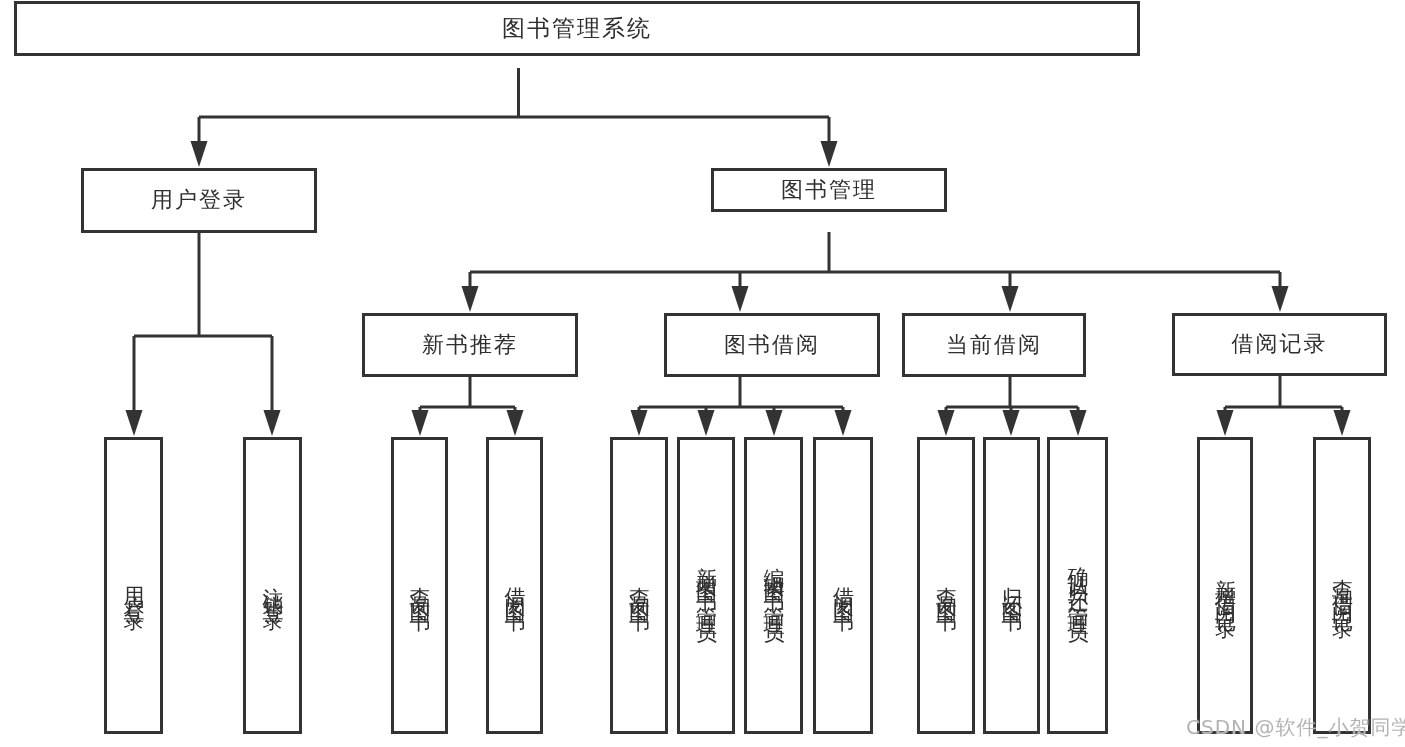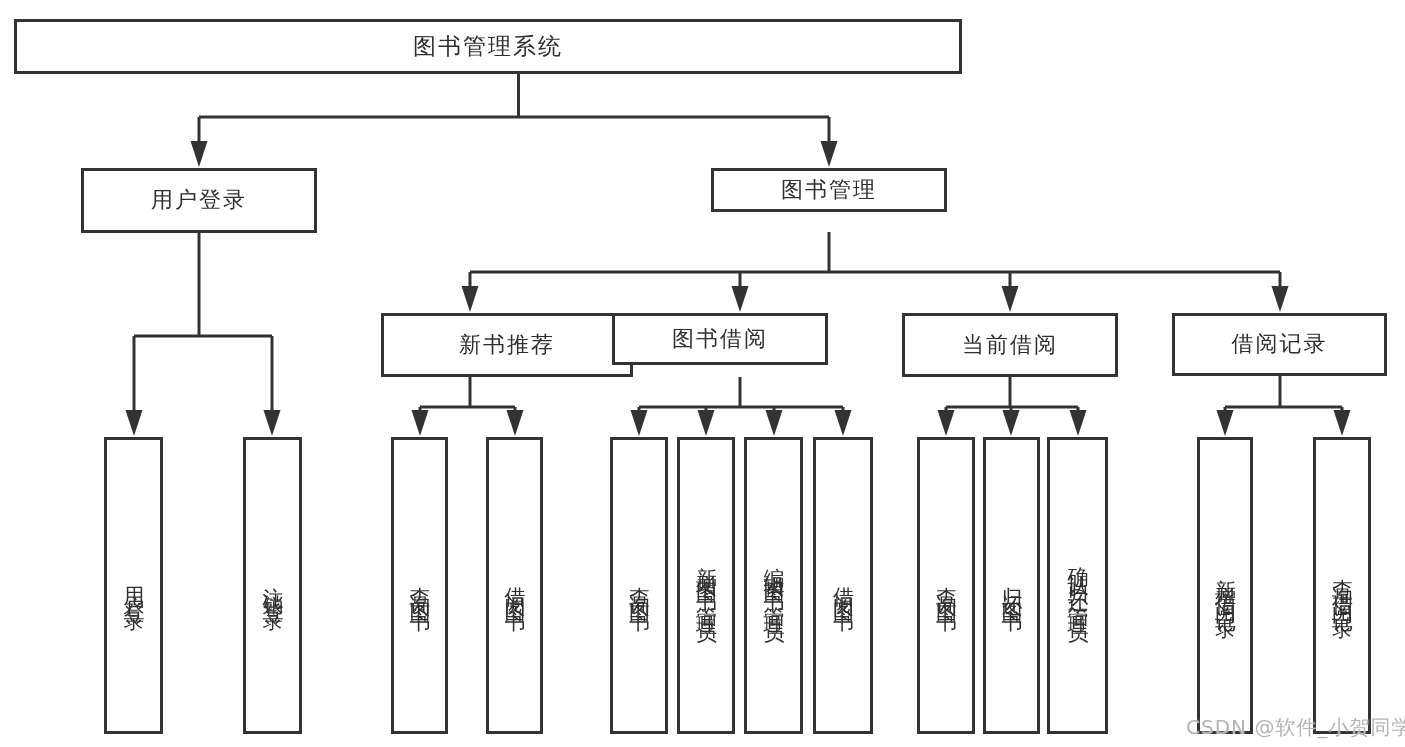--- a/index.html
+++ b/index.html
@@ -113,38 +113,38 @@
       <polygon points="765.5,410 782.5,410 774,436"></polygon>
       <polygon points="834.5,410 851.5,410 843,436"></polygon>
       <polygon points="937.5,410 954.5,410 946,436"></polygon>
       <polygon points="1002.5,410 1019.5,410 1011,436"></polygon>
       <polygon points="1069.5,410 1086.5,410 1078,436"></polygon>
       <polygon points="1216.5,410 1233.5,410 1225,436"></polygon>
       <polygon points="1333.5,410 1350.5,410 1342,436"></polygon>
     </g>
   </svg>
 
-  <div class="node root" style="left:14px;top:19px;width:948px;height:55px">
+  <div class="node root" style="left:14px;top:1px;width:1126px;height:55px">
     <span class="lbl">图书管理系统</span>
   </div>
 
   <div class="node" style="left:81px;top:168px;width:236px;height:65px">
     <span class="lbl">用户登录</span>
   </div>
   <div class="node" style="left:711px;top:168px;width:236px;height:44px">
     <span class="lbl">图书管理</span>
   </div>
 
-  <div class="node" style="left:381px;top:313px;width:252px;height:64px">
+  <div class="node" style="left:362px;top:313px;width:216px;height:64px">
     <span class="lbl">新书推荐</span>
   </div>
-  <div class="node" style="left:612px;top:313px;width:216px;height:52px">
+  <div class="node" style="left:664px;top:313px;width:216px;height:64px">
     <span class="lbl">图书借阅</span>
   </div>
-  <div class="node" style="left:902px;top:313px;width:216px;height:64px">
+  <div class="node" style="left:902px;top:313px;width:184px;height:64px">
     <span class="lbl">当前借阅</span>
   </div>
   <div class="node" style="left:1172px;top:313px;width:215px;height:63px">
     <span class="lbl">借阅记录</span>
   </div>
 
   <div class="node leaf" style="left:104px;top:437px;width:59px;height:297px">
     <span class="lbl">用户登录</span>
   </div>
   <div class="node leaf" style="left:243px;top:437px;width:59px;height:297px">

